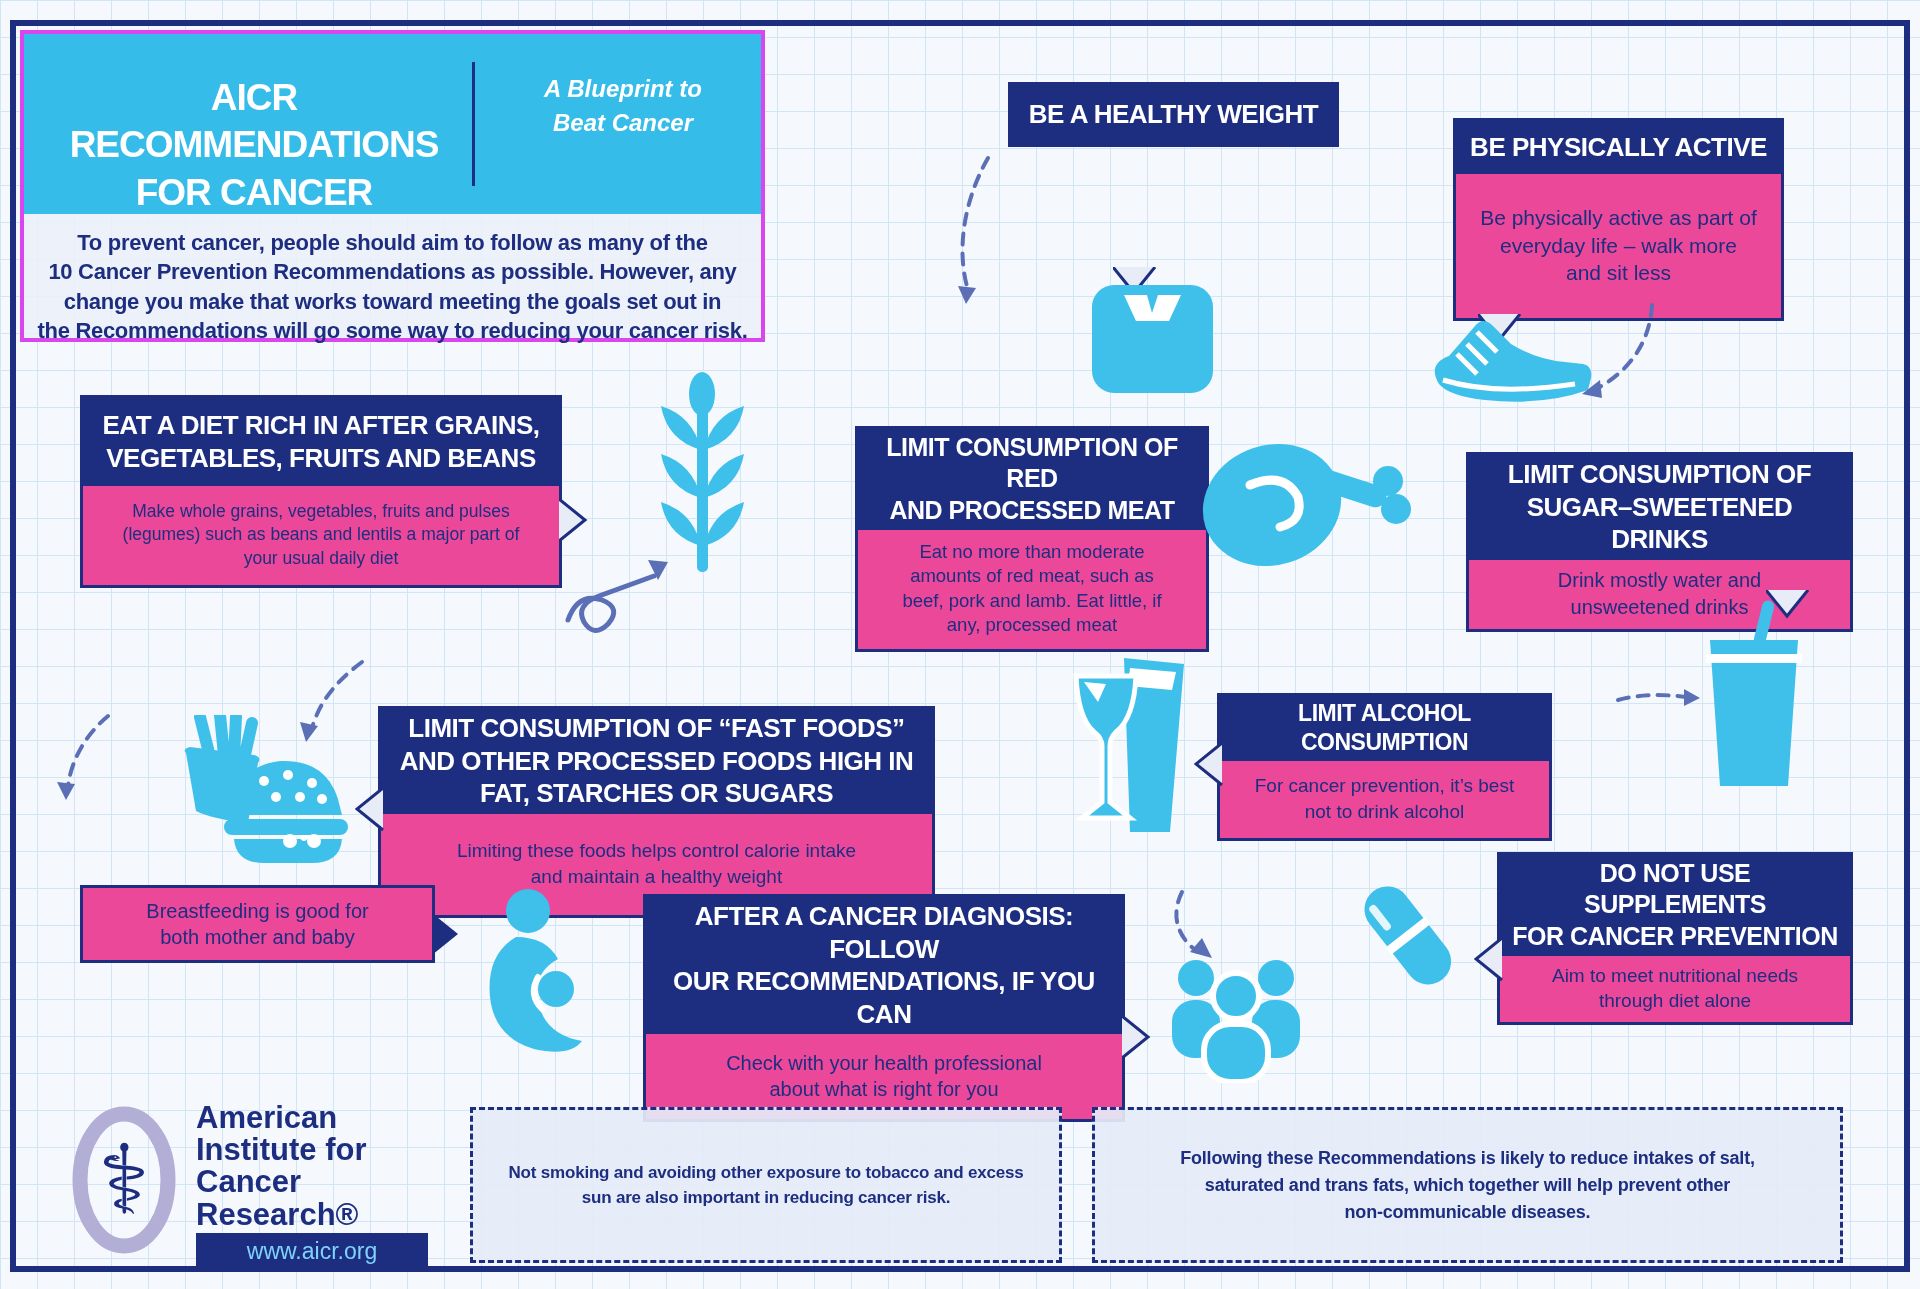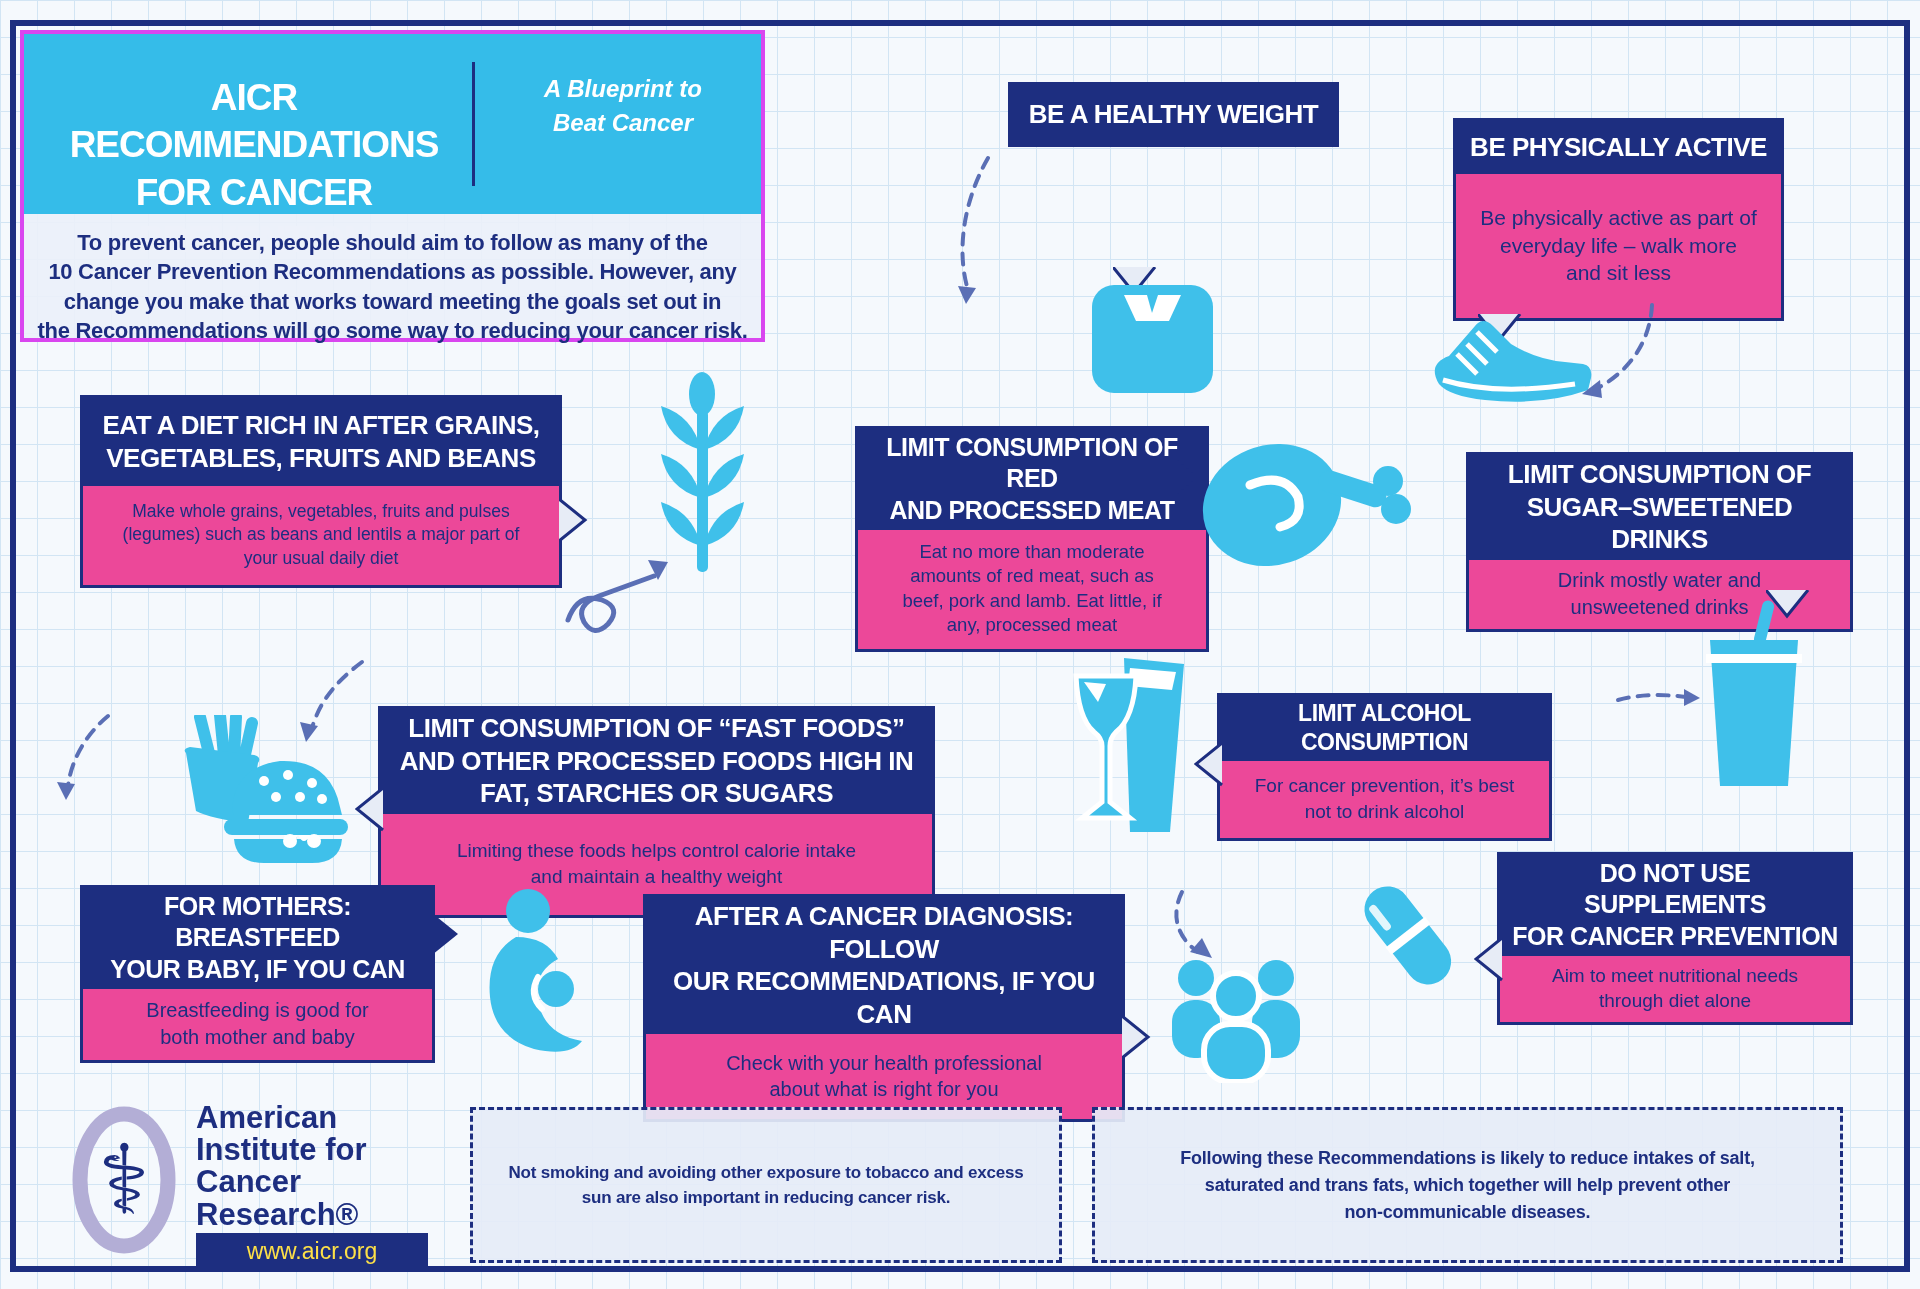--- a/index.html
+++ b/index.html
@@ -52,21 +52,21 @@
   #c7 { left:1217px; top:693px; width:335px; }  #c7 .card-title{min-height:48px; font-size:23px;}  #c7 .card-body{min-height:78px; font-size:19px;}
   #c8 { left:80px;   top:885px; width:355px; }  #c8 .card-title{min-height:75px; font-size:25px;}  #c8 .card-body{min-height:72px; font-size:20px;}
   #c9 { left:643px;  top:894px; width:482px; }  #c9 .card-title{min-height:102px; font-size:26px;} #c9 .card-body{min-height:86px; font-size:20px;}
   #c10{ left:1497px; top:852px; width:356px; }  #c10 .card-title{min-height:76px; font-size:25px;} #c10 .card-body{min-height:67px; font-size:19px;}
 
   
   .logo-oval { position:absolute; left:72px; top:1105px; width:104px; height:150px; }
   .org-name  { position:absolute; left:196px; top:1102px; width:260px;
                font-weight:bold; font-size:31px; line-height:1.04; white-space:pre-line; }
   .url-box   { position:absolute; left:196px; top:1233px; width:232px; height:37px;
-               background:#1d2e80; color:#fde047; font-size:23px; display:flex;
+               background:#1d2e80; color:#7dd3fc; font-size:23px; display:flex;
                align-items:center; justify-content:center; }
   .dash-box  { position:absolute; top:1107px; height:156px; background:rgba(229,235,247,0.92);
                border:3px dashed #1d2e80; display:flex; align-items:center; justify-content:center;
                text-align:center; font-weight:bold; letter-spacing:-0.2px;
                line-height:1.5; white-space:pre-line; }
   #note1 { left:470px;  width:592px; font-size:17px; }
   #note2 { left:1092px; width:751px; font-size:18px; }
 
   .icon { position:absolute; }
   svg { display:block; }
@@ -126,22 +126,20 @@
 FAT, STARCHES OR SUGARS</div>
   <div class="card-body">Limiting these foods helps control calorie intake
 and maintain a healthy weight</div>
 </div>
 <div class="card" id="c7">
   <div class="card-title">LIMIT ALCOHOL CONSUMPTION</div>
   <div class="card-body">For cancer prevention, it’s best
 not to drink alcohol</div>
 </div>
 <div class="card" id="c8">
-  <div class="card-title">FOR MOTHERS: BREASTFEED
-YOUR BABY, IF YOU CAN</div>
   <div class="card-body">Breastfeeding is good for
 both mother and baby</div>
 </div>
 <div class="card" id="c9">
   <div class="card-title">AFTER A CANCER DIAGNOSIS: FOLLOW
 OUR RECOMMENDATIONS, IF YOU CAN</div>
   <div class="card-body">Check with your health professional
 about what is right for you</div>
 </div>
 <div class="card" id="c10">

